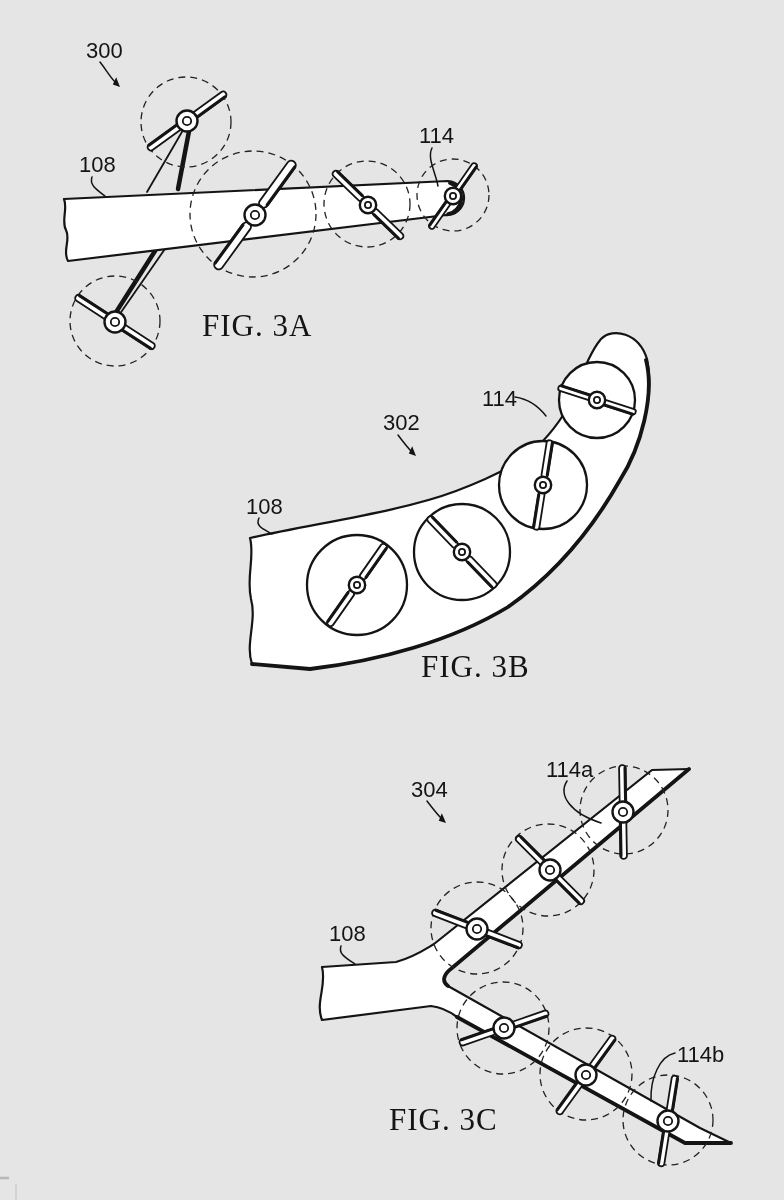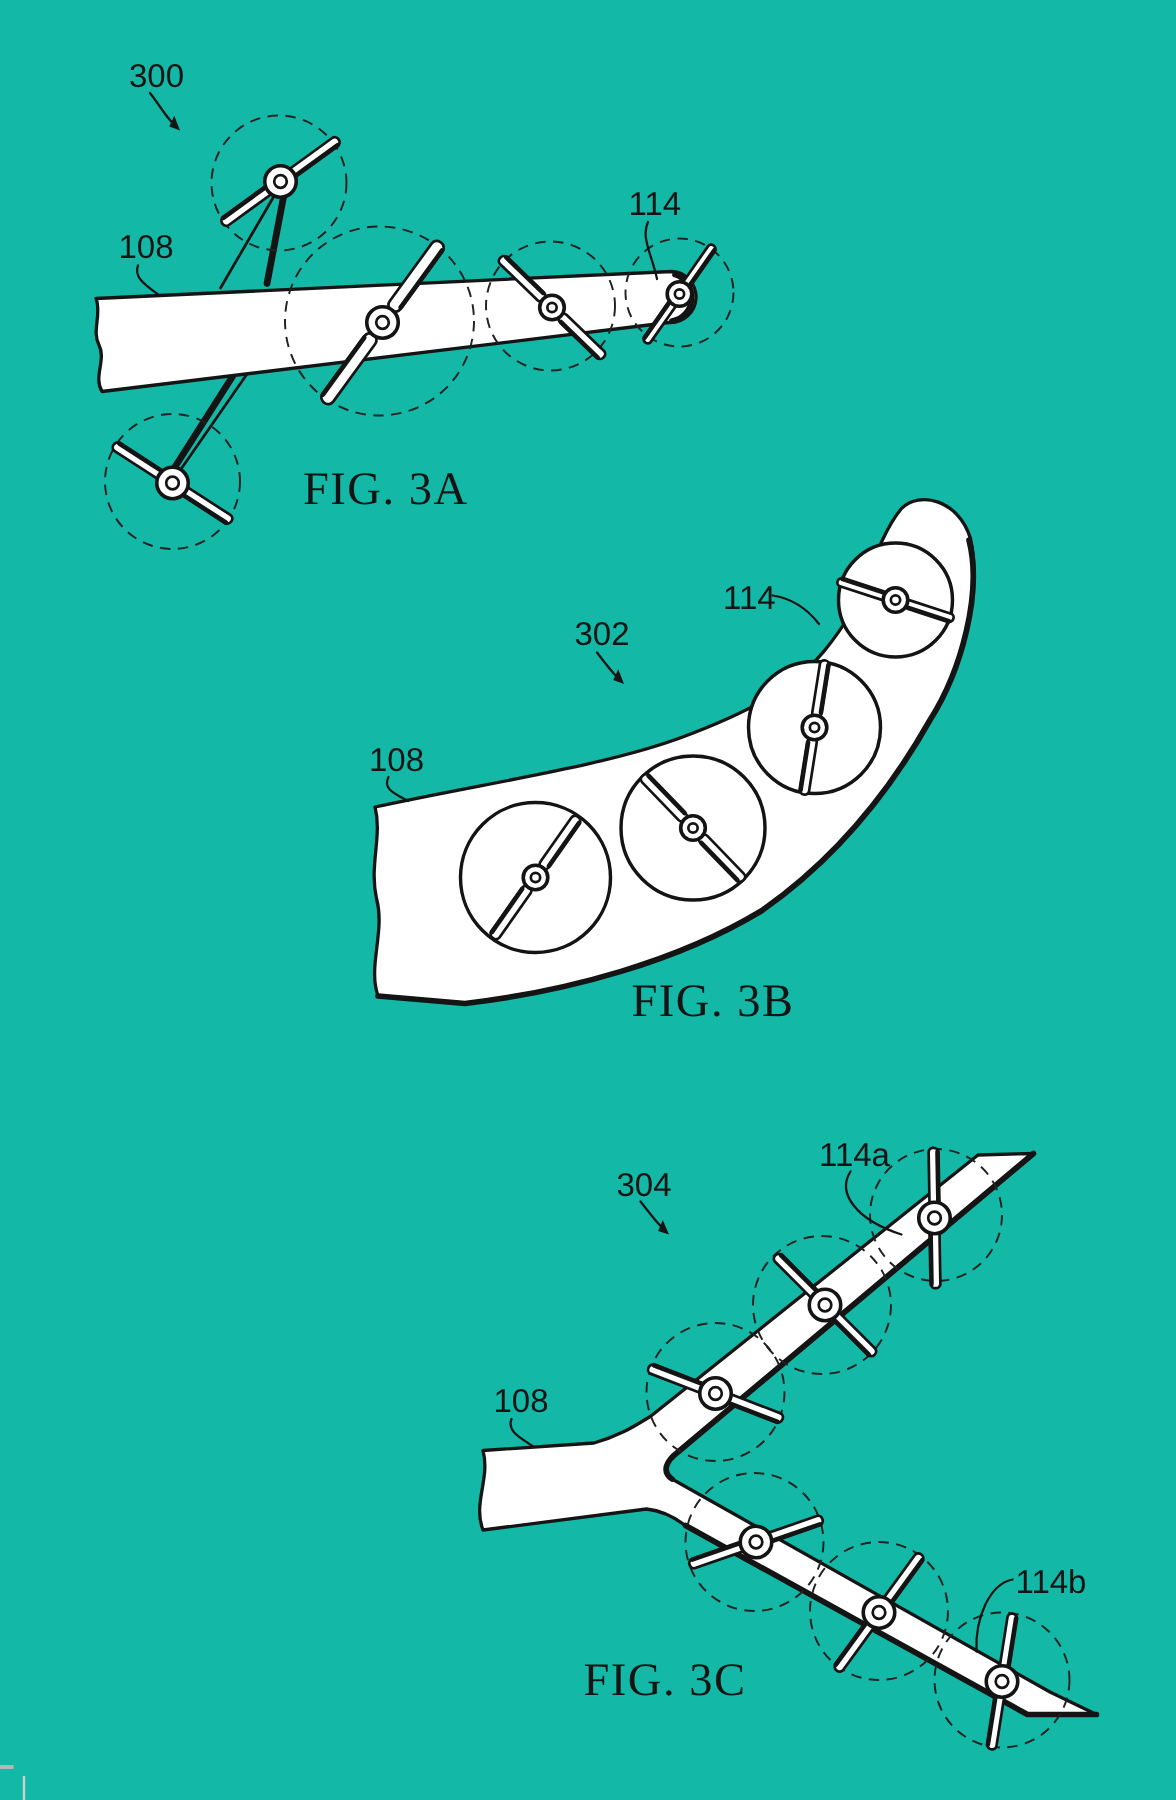--- a/index.html
+++ b/index.html
@@ -1,16 +1,16 @@
 <!DOCTYPE html>
 <html><head>
 <meta charset="utf-8">
 <style>
   html,body{margin:0;padding:0;background:#ffffff;}
-  .sheet{width:784px;height:1200px;position:relative;background:#14b8a6;overflow:hidden;}
+  .sheet{width:784px;height:1200px;position:relative;background:#e5e5e5;overflow:hidden;}
   svg{display:block;}
   .outline{fill:#ffffff;stroke:#141414;stroke-width:2.2;stroke-linejoin:round;stroke-linecap:round;}
   .openc{fill:#ffffff;stroke:#141414;stroke-width:2.3;}
   .thickedge{fill:none;stroke:#141414;stroke-width:3.8;stroke-linecap:round;stroke-linejoin:round;}
   .dashc{fill:none;stroke:#222222;stroke-width:1.3;stroke-dasharray:7 5;}
   .lead{fill:none;stroke:#141414;stroke-width:1.5;stroke-linecap:round;}
   .strut-thin{stroke:#141414;stroke-width:1.8;stroke-linecap:round;}
   .strut-thick{stroke:#141414;stroke-width:4.5;stroke-linecap:round;}
   .bladebody{fill:#ffffff;stroke:#141414;stroke-width:1.8;vector-effect:non-scaling-stroke;}
   .bladeedge{fill:none;stroke:#141414;stroke-width:3.1;stroke-linecap:round;vector-effect:non-scaling-stroke;}

